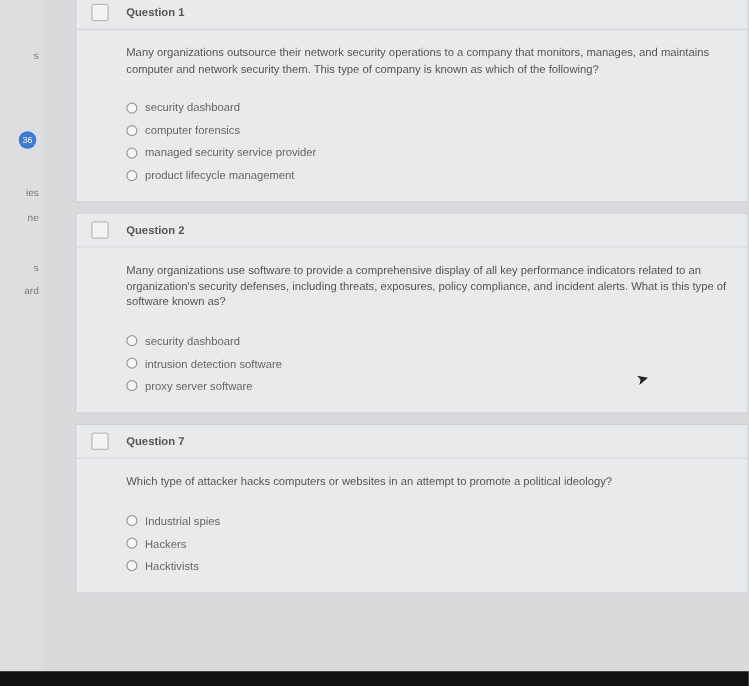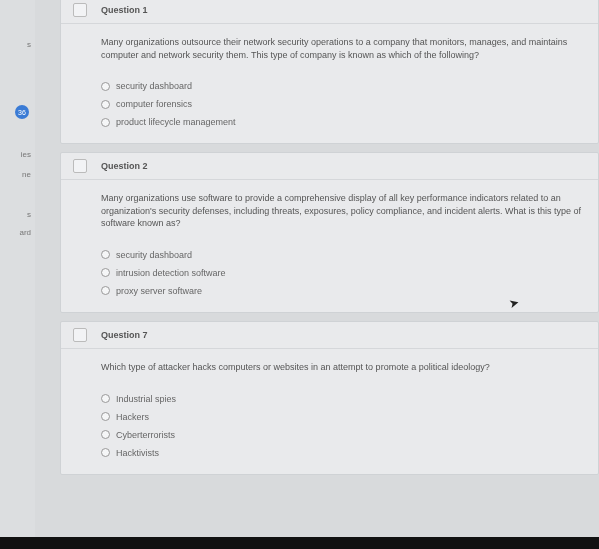--- a/index.html
+++ b/index.html
@@ -129,20 +129,24 @@
       <div class="option">
           <span class="radio"></span>
           <span>security dashboard</span>
         </div>
       <div class="option">
           <span class="radio"></span>
           <span>computer forensics</span>
         </div>
       <div class="option">
           <span class="radio"></span>
+          <span>managed security service provider</span>
+        </div>
+      <div class="option">
+          <span class="radio"></span>
           <span>product lifecycle management</span>
         </div>
     </div>
   </div>
 
   <div class="question-card">
     <div class="q-header">
       <span class="q-flag"></span>
       <span>Question 2</span>
     </div>
@@ -173,24 +177,20 @@
       <div class="option">
           <span class="radio"></span>
           <span>Industrial spies</span>
         </div>
       <div class="option">
           <span class="radio"></span>
           <span>Hackers</span>
         </div>
       <div class="option">
           <span class="radio"></span>
-          <span>Cyberterrorists</span>
-        </div>
-      <div class="option">
-          <span class="radio"></span>
           <span>Hacktivists</span>
         </div>
     </div>
   </div>
 
 </div>
 
 <div class="cursor">➤</div>
 <div class="bottom-bar"></div>
 

